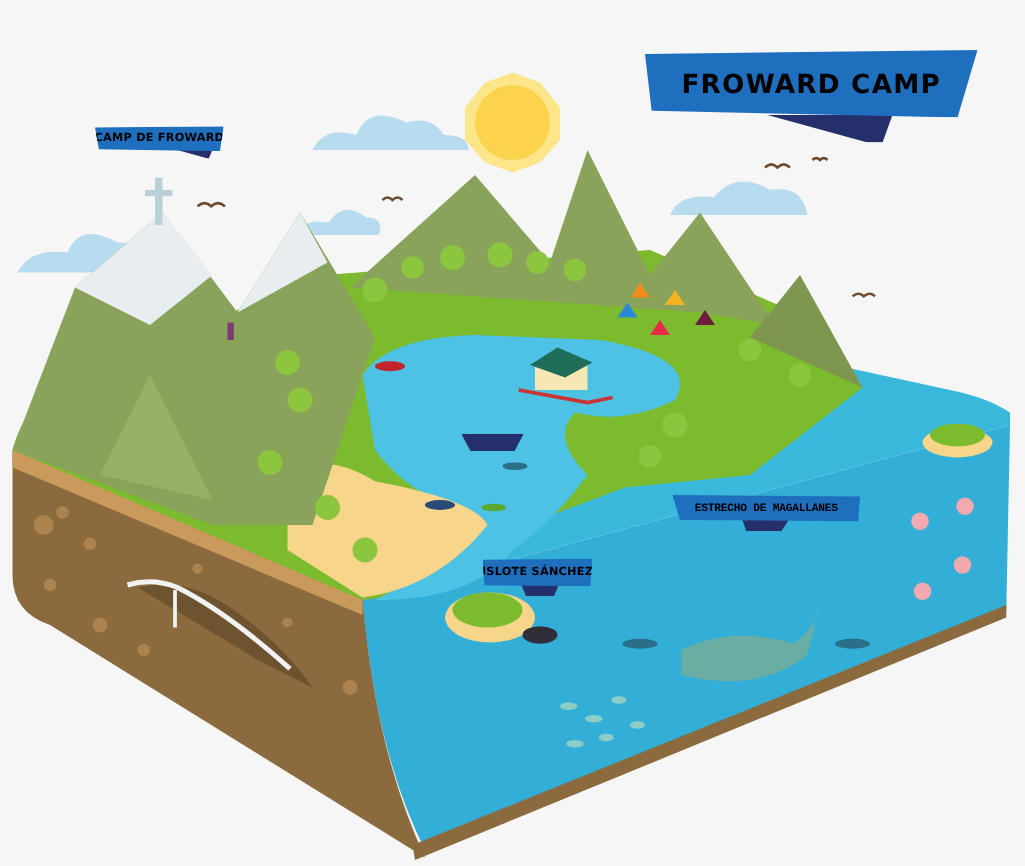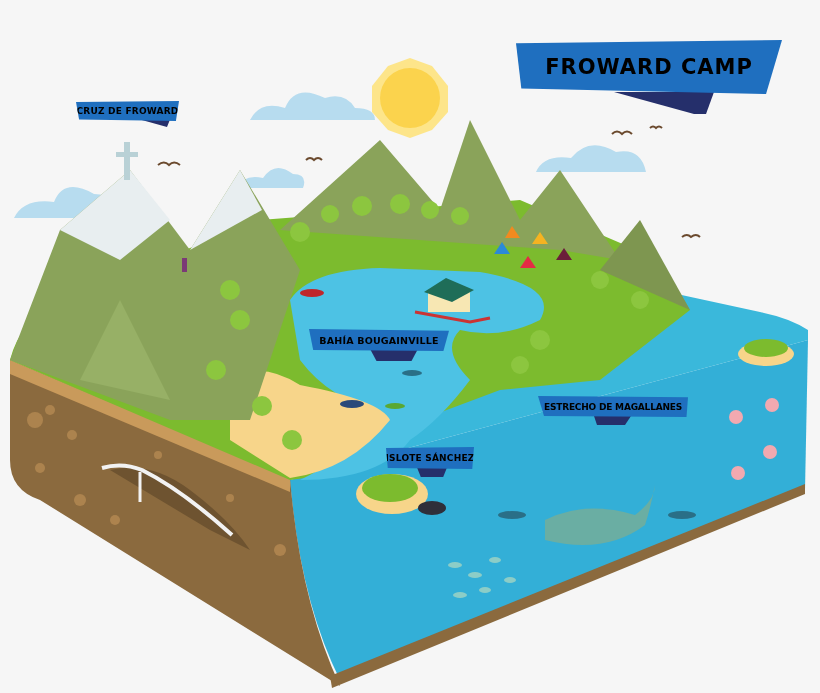--- a/index.html
+++ b/index.html
@@ -11,21 +11,21 @@
   #banner-title{left:516px;top:40px;width:266px;height:58px;}
   #banner-title .face{height:54px;font-size:21px;letter-spacing:1px;clip-path:polygon(0 6%,100% 0,94% 100%,2% 90%);}
   #banner-title .tail{left:98px;top:52px;width:100px;height:22px;clip-path:polygon(0 0,100% 0,92% 100%,80% 100%);}
   #banner-cruz{left:76px;top:101px;width:103px;height:30px;}
   #banner-cruz .face{height:20px;font-size:9px;clip-path:polygon(0 5%,100% 0,97% 100%,3% 92%);}
   #banner-cruz .tail{left:55px;top:16px;width:40px;height:10px;clip-path:polygon(0 0,100% 0,90% 100%);}
   #banner-bahia{left:309px;top:329px;width:140px;height:32px;}
   #banner-bahia .face{height:22px;font-size:9.5px;clip-path:polygon(0 0,100% 8%,96% 100%,3% 95%);}
   #banner-bahia .tail{left:60px;top:18px;width:50px;height:14px;clip-path:polygon(0 0,100% 0,85% 100%,15% 100%);}
   #banner-estrecho{left:538px;top:396px;width:150px;height:32px;}
-  #banner-estrecho .face{height:21px;font-size:9px;letter-spacing:-0.2px;clip-path:polygon(0 0,100% 6%,99% 100%,4% 95%);}
+  #banner-estrecho .face{height:21px;font-size:9px;letter-spacing:-0.2px;clip-path:polygon(0 0,100% 6%,99% 100%,4% 95%);font-family:Liberation Mono, monospace;}
   #banner-estrecho .tail{left:55px;top:17px;width:40px;height:12px;clip-path:polygon(0 0,100% 0,80% 100%,10% 100%);}
   #banner-islote{left:386px;top:447px;width:88px;height:34px;}
   #banner-islote .face{height:22px;font-size:9px;clip-path:polygon(0 4%,100% 0,98% 100%,2% 96%);}
   #banner-islote .tail{left:30px;top:18px;width:32px;height:12px;clip-path:polygon(0 0,100% 0,85% 100%,15% 100%);}
 </style>
 </head>
 <body>
 
 <svg id="scene" viewBox="0 0 820 693" xmlns="http://www.w3.org/2000/svg">
 
@@ -168,25 +168,24 @@
     <ellipse cx="485" cy="590" rx="6" ry="3"></ellipse>
       <ellipse cx="510" cy="580" rx="6" ry="3"></ellipse>
   </g>
 </svg>
 
 <div class="banner" id="banner-title">
   <div class="face">FROWARD CAMP</div>
   <div class="tail"></div>
 </div>
 <div class="banner" id="banner-cruz">
-  <div class="face">CRUZ DE FROWARD</div>
+  <div class="face">CAMP DE FROWARD</div>
   <div class="tail"></div>
 </div>
 <div class="banner" id="banner-bahia">
-  <div class="face">BAHÍA BOUGAINVILLE</div>
   <div class="tail"></div>
 </div>
 <div class="banner" id="banner-estrecho">
   <div class="face">ESTRECHO DE MAGALLANES</div>
   <div class="tail"></div>
 </div>
 <div class="banner" id="banner-islote">
   <div class="face">ISLOTE SÁNCHEZ</div>
   <div class="tail"></div>
 </div>

